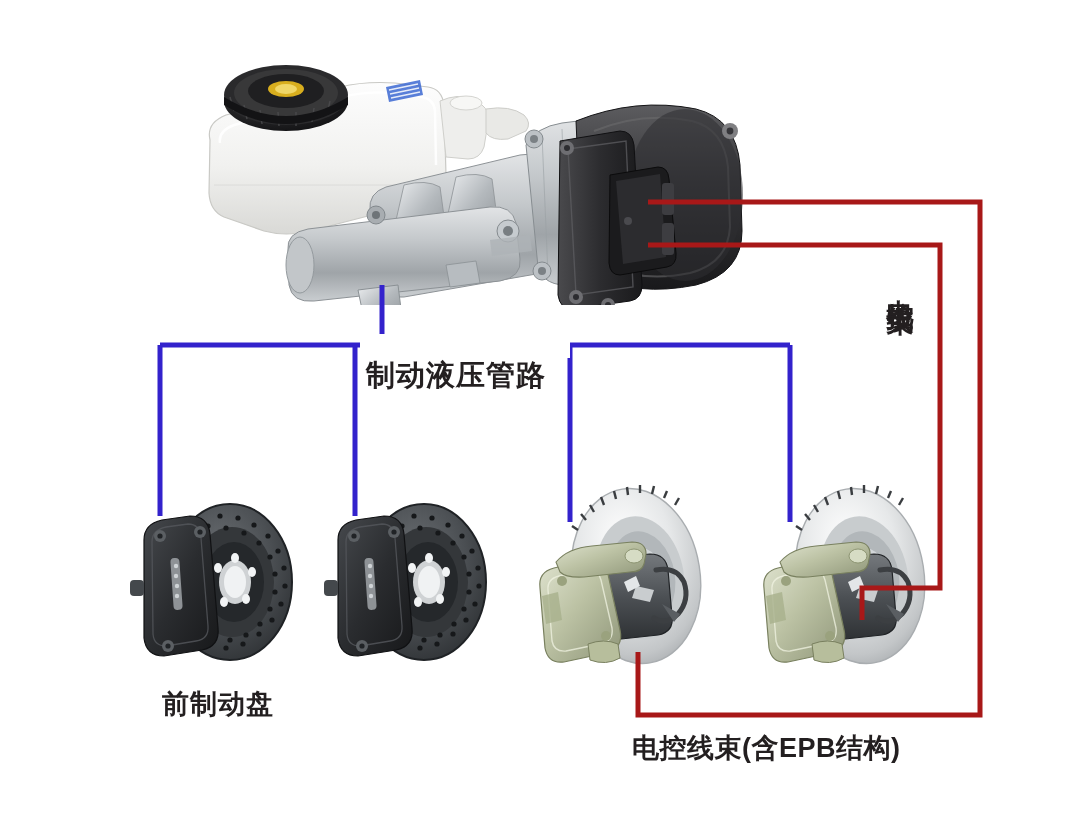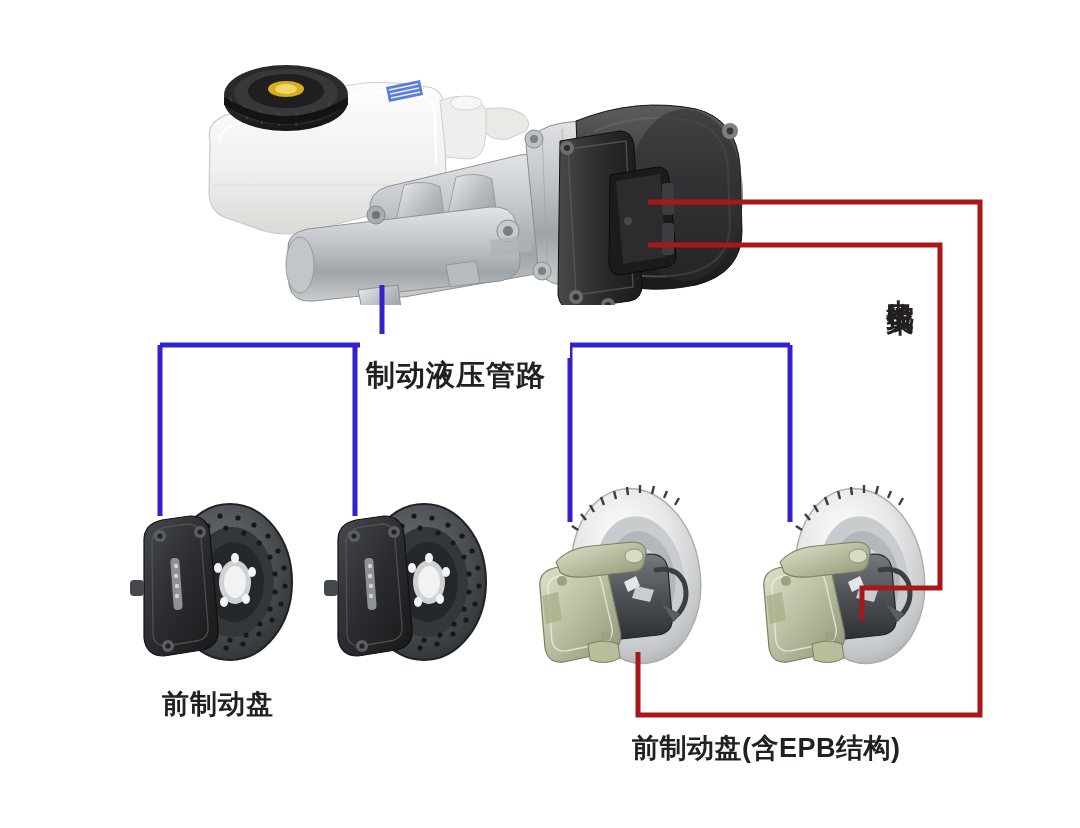--- a/index.html
+++ b/index.html
@@ -450,17 +450,17 @@
       <path d="M648 245 L940 245 L940 588 L862 588 L862 620"></path>
     </g>
 
     <rect x="884" y="272" width="38" height="150" fill="#ffffff"></rect>
   </svg>
 
   <div class="label" id="lbl-front">前制动盘</div>
 
   <div class="label" id="lbl-hydraulic">制动液压管路</div>
 
-  <div class="label" id="lbl-rear">前制动盘(含EPB结构)</div>
+  <div class="label" id="lbl-rear">电控线束(含EPB结构)</div>
 
   <div class="label" id="lbl-harness">电控线束</div>
 
 </div>
 
 </body></html>

